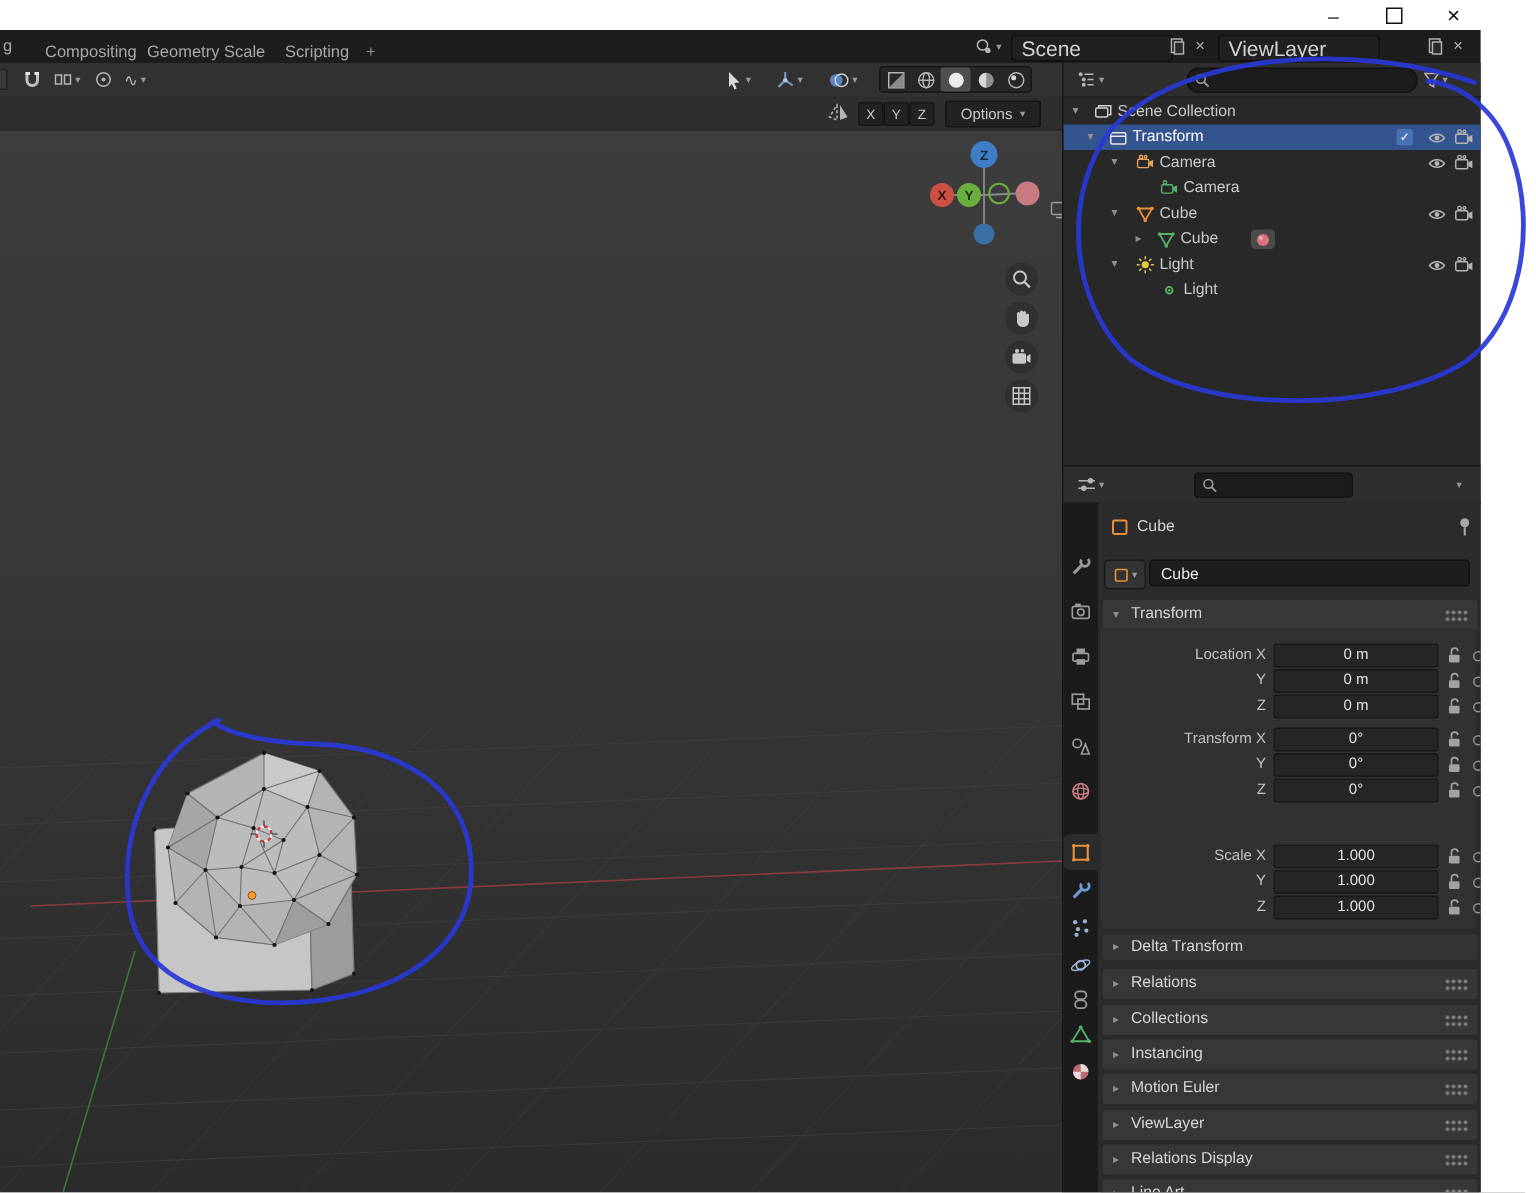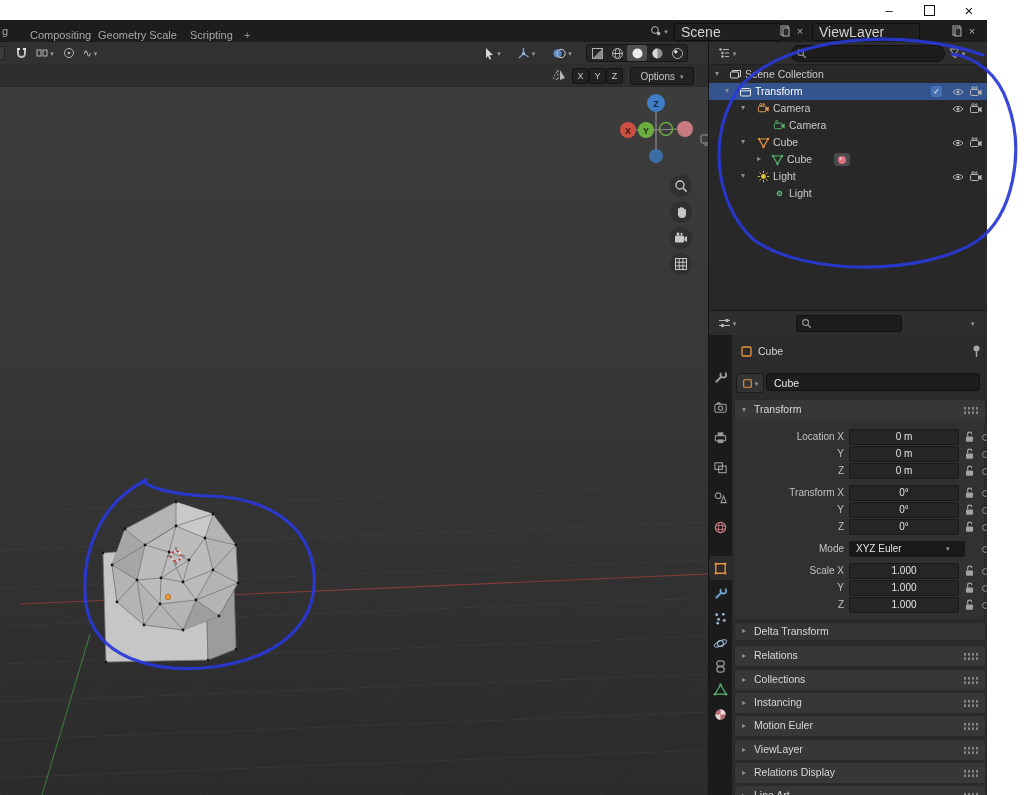--- a/index.html
+++ b/index.html
@@ -782,26 +782,20 @@
             <span class="fl">Z</span>
             <span class="fv">0°</span>
             <span class="lock">
               <svg width="13" height="13">
                 <use href="#sym-lock"></use>
               </svg>
             </span>
             <span class="adot"></span>
           </div>
 
-        <div class="fr abs" style="top:206px">
-          <span class="fl">Mode</span>
-          <span class="fv dd">XYZ Euler</span>
-          <span class="caret abs" style="left:198px;top:4px">▾</span>
-          <span class="adot"></span>
-        </div>
 
         <div class="fr abs" style="top:228px">
             <span class="fl">Scale X</span>
             <span class="fv">1.000</span>
             <span class="lock">
               <svg width="13" height="13">
                 <use href="#sym-lock"></use>
               </svg>
             </span>
             <span class="adot"></span>

